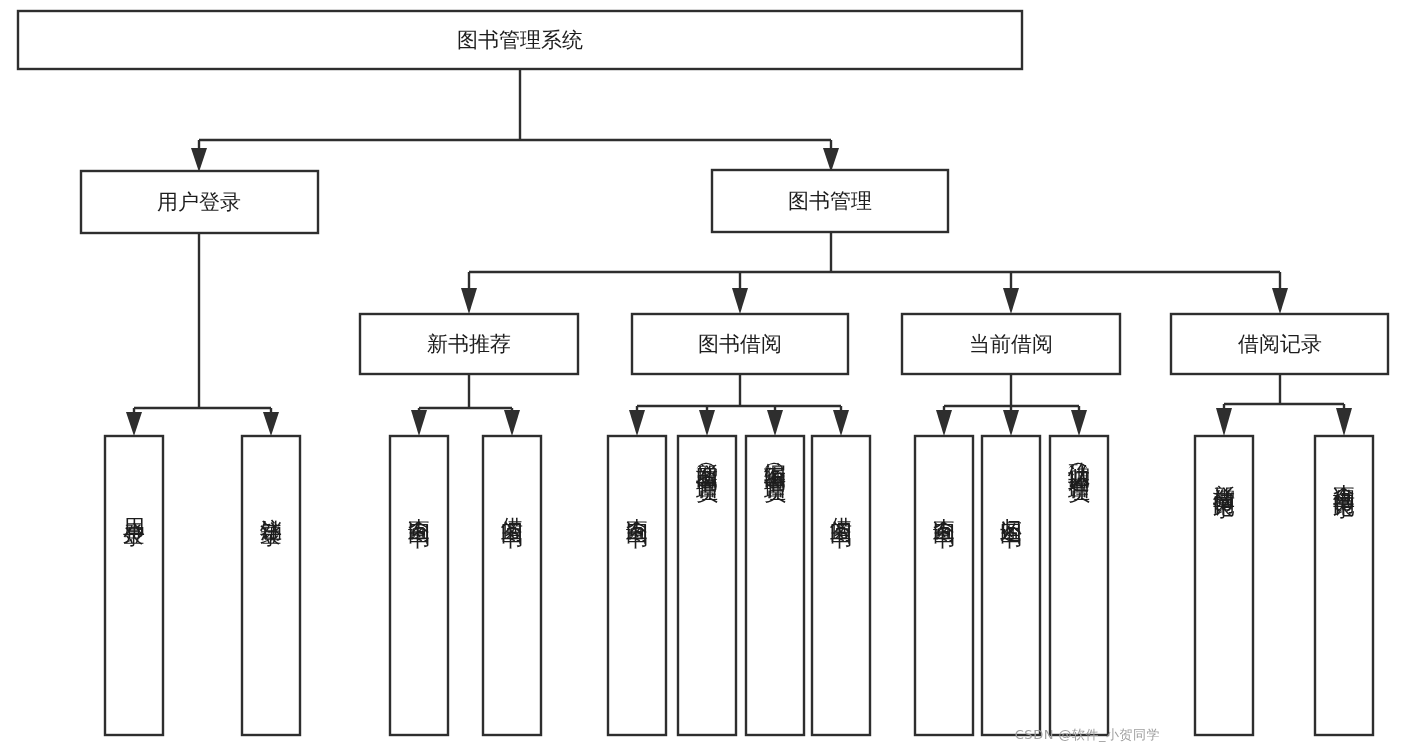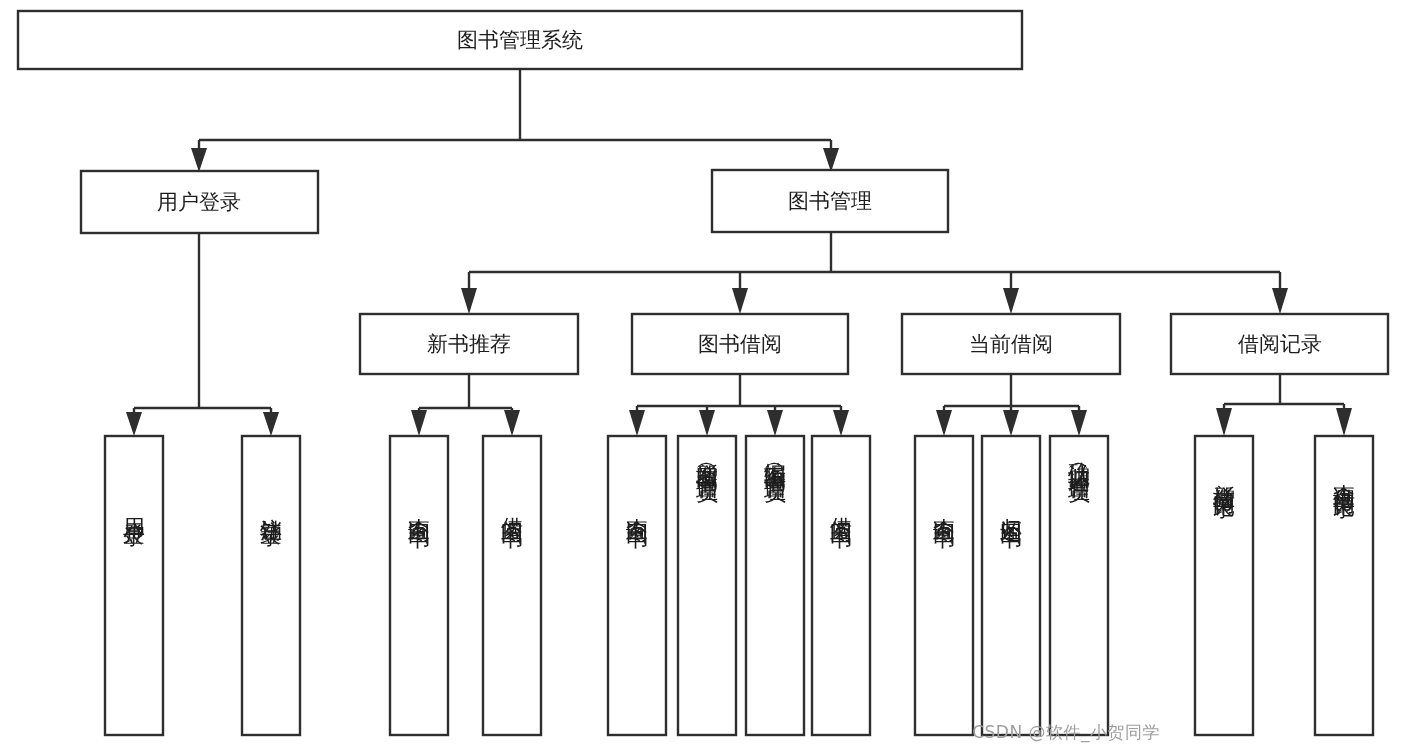--- a/index.html
+++ b/index.html
@@ -70,21 +70,21 @@
     line-height: 1;
     letter-spacing: 3px;
     color: #1d1d1d;
     white-space: nowrap;
   }
   .watermark {
     position: absolute;
     right: 8px;
     bottom: 3px;
     font-family: "DejaVu Sans", "Liberation Sans", sans-serif;
-    font-size: 17px;
+    font-size: 13px;
     color: #9e9e9e;
     letter-spacing: 0.5px;
     white-space: nowrap;
   }
 </style>
 </head>
 <body>
 
 <div id="diagram-root">
 

